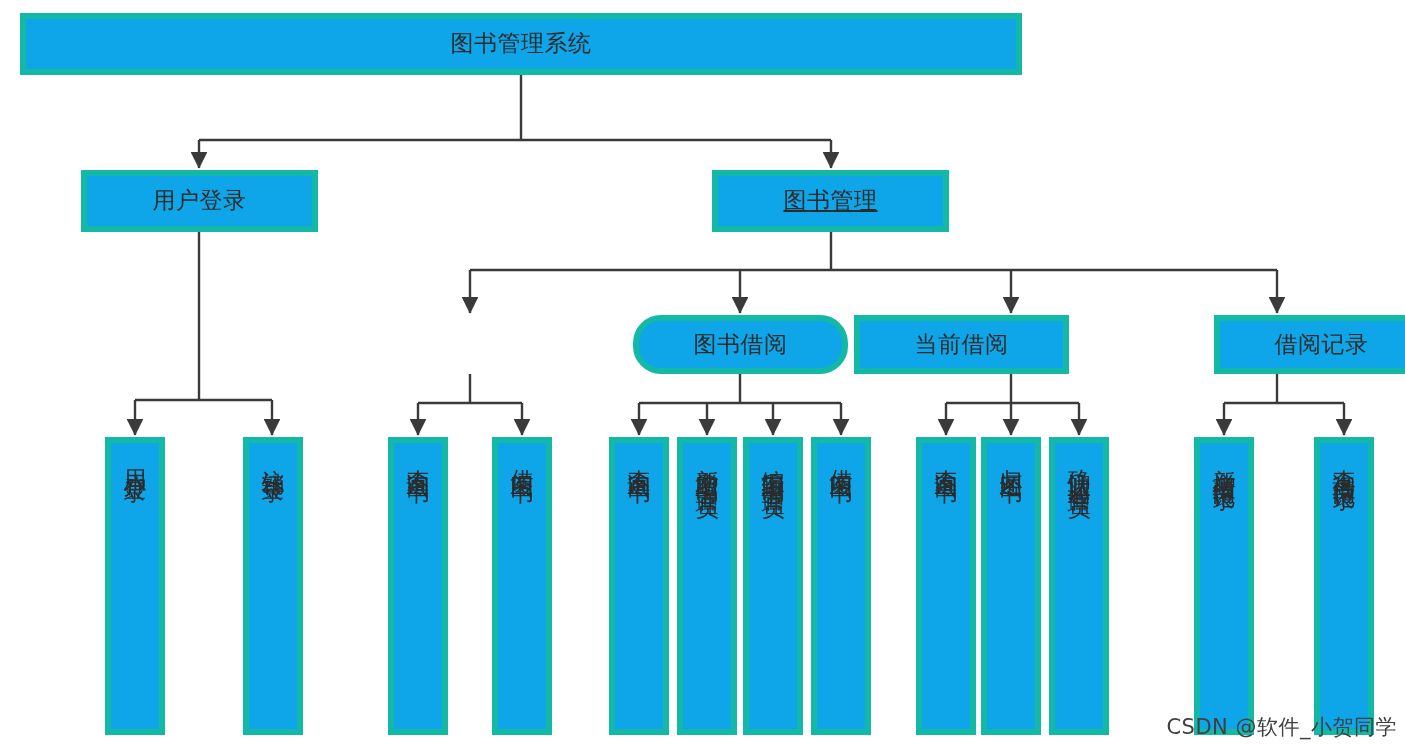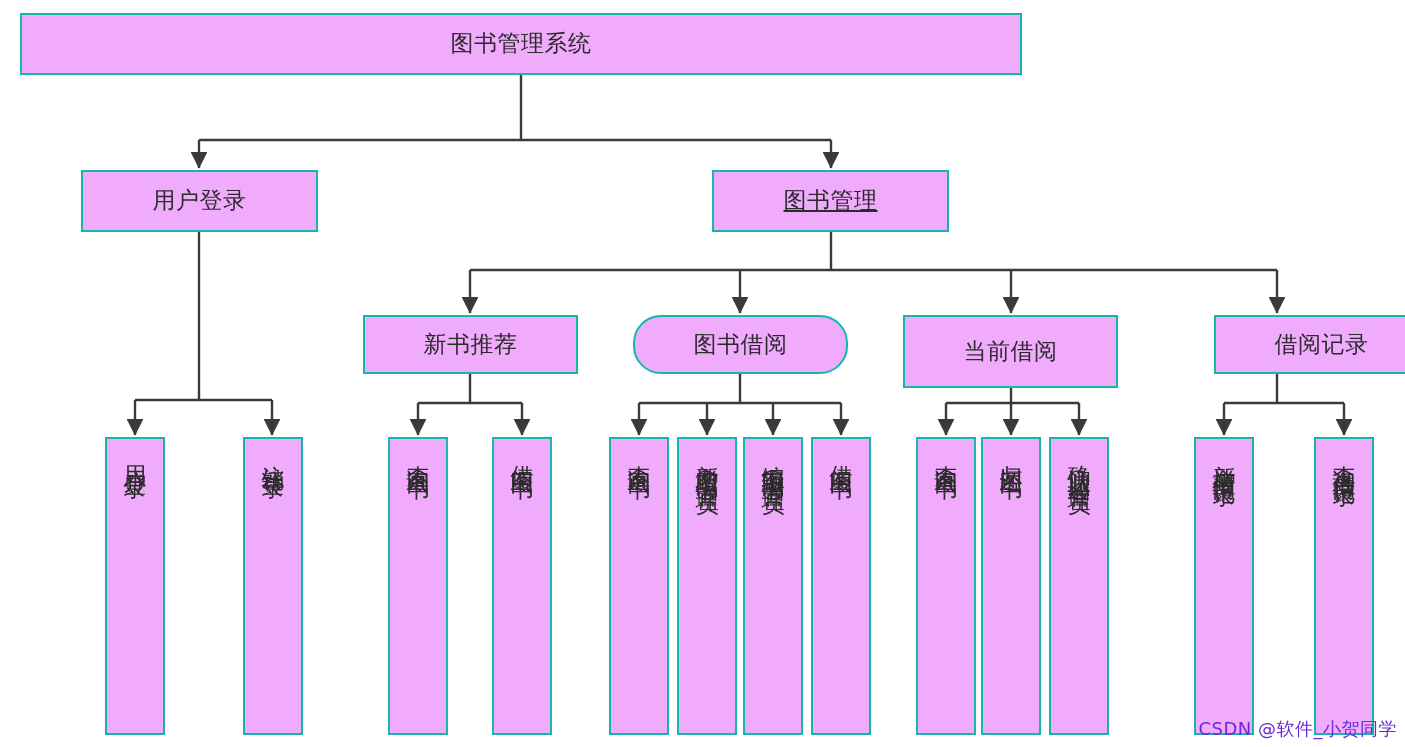--- a/index.html
+++ b/index.html
@@ -22,22 +22,22 @@
     position: absolute;
     left: 0;
     top: 0;
     width: 1405px;
     height: 747px;
     pointer-events: none;
   }
   .node {
     position: absolute;
     box-sizing: border-box;
-    background: #f0abfc;
-    border: 2px solid #14b8a6;
+    background: #0ea5e9;
+    border: 6px solid #14b8a6;
     display: flex;
     align-items: center;
     justify-content: center;
     color: #2b2b2b;
   }
   .node .label {
     display: block;
     text-align: center;
     line-height: 1.18;
     white-space: nowrap;
@@ -58,22 +58,22 @@
     text-orientation: upright;
     font-size: 23px;
     letter-spacing: 4px;
     line-height: 1;
     white-space: nowrap;
   }
   #watermark {
     position: absolute;
     right: 8px;
     bottom: 6px;
-    font-size: 18px;
-    color: #6d28d9;
+    font-size: 21px;
+    color: #404040;
     letter-spacing: 0.5px;
     white-space: nowrap;
     user-select: none;
     margin-top: 9px;
   }
 </style>
 </head>
 <body>
 
 <div id="canvas">
@@ -134,29 +134,26 @@
   </div>
 
   <div class="node horiz" style="left:81px; top:170px; width:237px; height:62px;">
     <span class="label">用户登录</span>
   </div>
 
   <div class="node horiz" style="left:712px; top:170px; width:237px; height:62px;text-decoration:underline;">
     <span class="label">图书管理</span>
   </div>
 
-  <div class="node horiz" style="left:363px; top:315px; width:215px; height:59px;">
-    <span class="label">新书推荐</span>
-  </div>
 
   <div class="node horiz" style="left:633px; top:315px; width:215px; height:59px;border-radius:28px;">
     <span class="label">图书借阅</span>
   </div>
 
-  <div class="node horiz" style="left:903px; top:315px; width:215px; height:73px;">
+  <div class="node horiz" style="left:854px; top:315px; width:215px; height:59px;">
     <span class="label">当前借阅</span>
   </div>
 
   <div class="node horiz" style="left:1170px; top:315px; width:215px; height:59px;margin-left:44px;">
     <span class="label">借阅记录</span>
   </div>
 
   <div class="node vert" style="left:105px; top:437px; width:60px; height:298px;">
     <span class="label">用户登录</span>
   </div>

